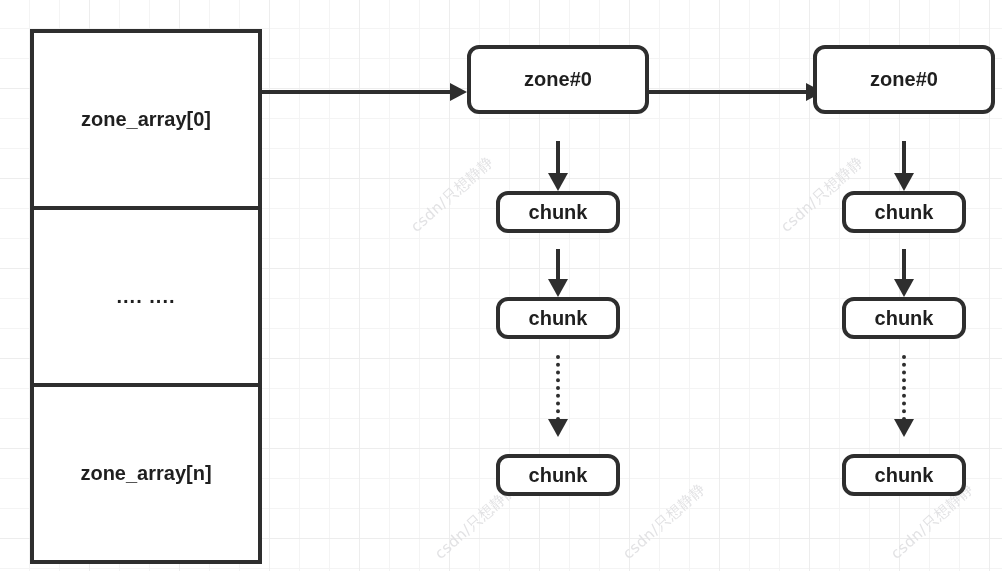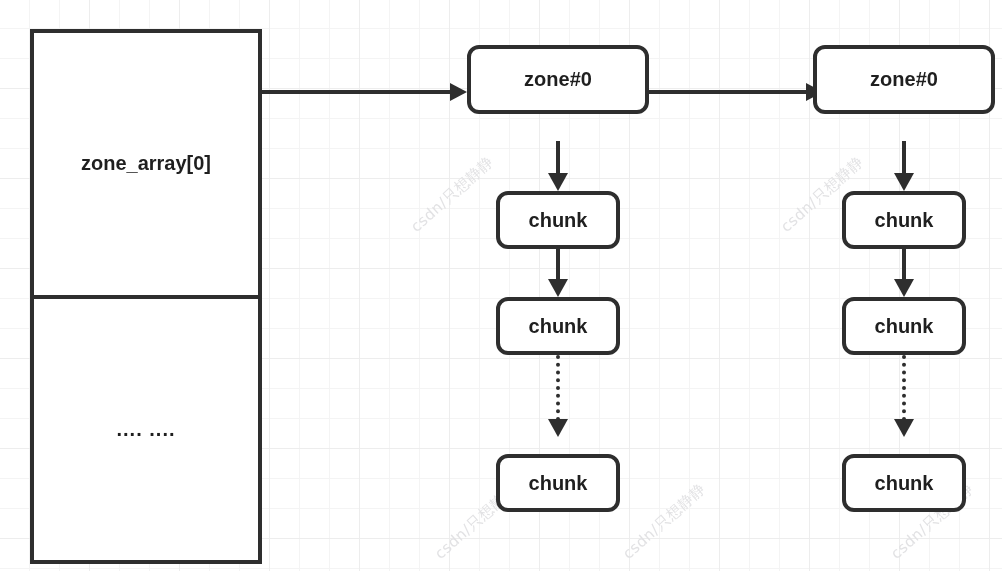--- a/index.html
+++ b/index.html
@@ -86,21 +86,21 @@
     border-radius: 12px;
     background: #ffffff;
     box-sizing: border-box;
     display: flex;
     align-items: center;
     justify-content: center;
     font-size: 20px;
     color: #1f1f1f;
   }
   .node.zone { width: 182px; height: 69px; }
-  .node.chunk { width: 124px; height: 58px; }
+  .node.chunk { width: 124px; height: 42px; }
 
   
   .h-line {
     position: absolute;
     height: 4px;
     background: #2e2e2e;
   }
   .v-line {
     position: absolute;
     width: 4px;
@@ -137,20 +137,21 @@
     <div class="wm" style="left:770px; top:185px;">csdn/只想静静</div>
     <div class="wm" style="left:612px; top:512px;">csdn/只想静静</div>
     <div class="wm" style="left:880px; top:512px;">csdn/只想静静</div>
   </div>
 
   <div class="shapes">
 
     <div class="array-box">
       <div class="array-cell">zone_array[0]</div>
       <div class="array-cell dots">.... ....</div>
+      <div class="array-cell">zone_array[n]</div>
     </div>
 
     <div class="h-line" style="left:262px; top:90px; width:190px;"></div>
     <div class="arrow-right" style="left:450px; top:83px;"></div>
 
     <div class="node zone" style="left:467px; top:45px;">zone#0</div>
 
     <div class="h-line" style="left:648px; top:90px; width:160px;"></div>
     <div class="arrow-right" style="left:806px; top:83px;"></div>
 

